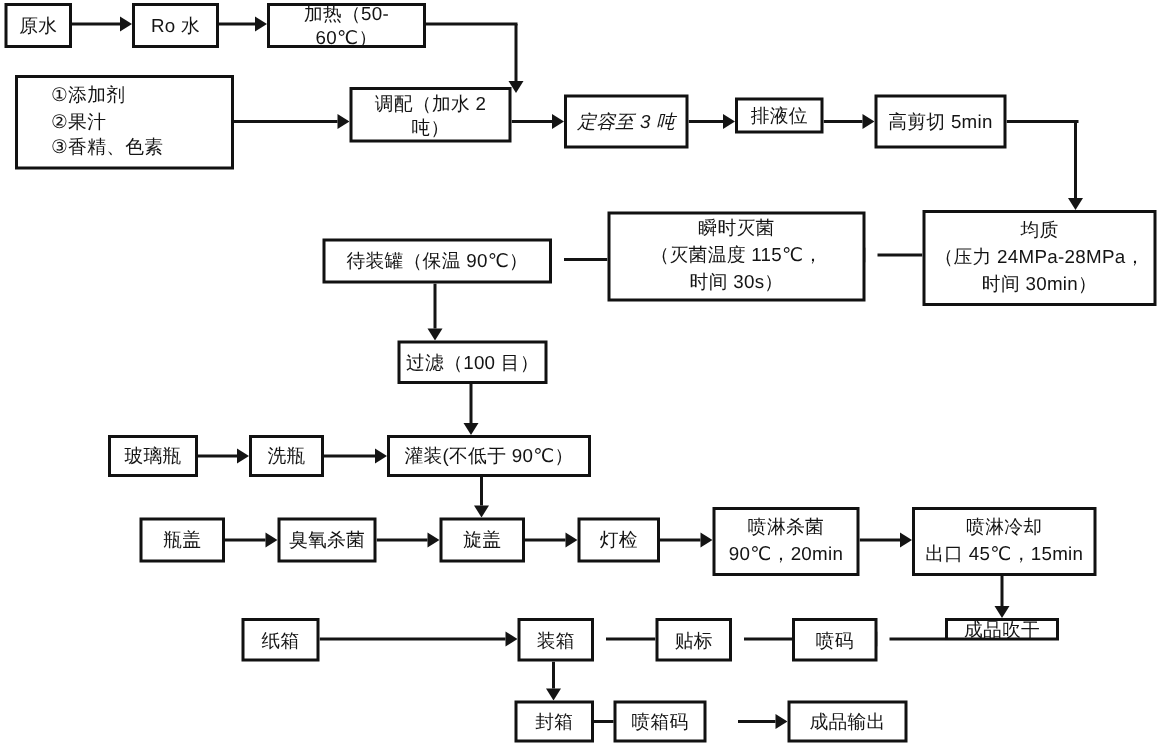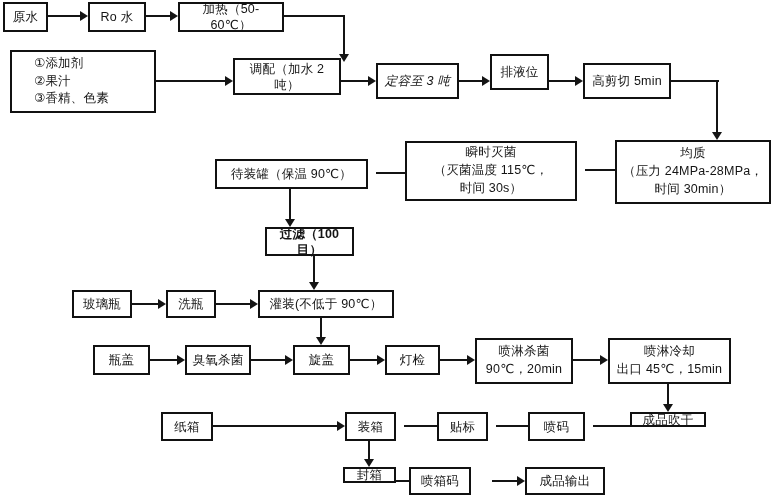--- a/index.html
+++ b/index.html
@@ -195,43 +195,43 @@
     </div>
   <div id="node-layer">
       <div class="node" style="left: 3px; top: 2px; width: 45px; height: 30px;">原水</div>
       <div class="node" style="left: 88px; top: 2px; width: 58px; height: 30px;">Ro 水</div>
       <div class="node" style="left: 178px; top: 2px; width: 106px; height: 30px;">加热（50-60℃）</div>
       <div class="node multiline left-align" style="left: 10px; top: 50px; width: 146px; height: 63px;">①添加剂
 ②果汁
 ③香精、色素</div>
       <div class="node" style="left: 233px; top: 58px; width: 108px; height: 37px;">调配（加水 2 吨）</div>
       <div class="node" style="left: 376px; top: 63px; width: 83px; height: 36px; font-style: italic;">定容至 3 吨</div>
-      <div class="node" style="left: 490px; top: 54px; width: 59px; height: 36px;">排液位</div>
+      <div class="node" style="left: 490px; top: 65px; width: 59px; height: 24px;">排液位</div>
       <div class="node" style="left: 583px; top: 63px; width: 88px; height: 36px;">高剪切 5min</div>
       <div class="node multiline" style="left: 615px; top: 140px; width: 156px; height: 64px;">均质
 （压力 24MPa-28MPa，
 时间 30min）</div>
       <div class="node multiline" style="left: 405px; top: 141px; width: 172px; height: 60px;">瞬时灭菌
 （灭菌温度 115℃，
 时间 30s）</div>
       <div class="node" style="left: 215px; top: 159px; width: 153px; height: 30px;">待装罐（保温 90℃）</div>
-      <div class="node" style="left: 265px; top: 227px; width: 89px; height: 29px; font-weight: bold;">过滤（100 目）</div>
+      <div class="node" style="left: 265px; top: 227px; width: 100px; height: 29px;">过滤（100 目）</div>
       <div class="node" style="left: 72px; top: 290px; width: 60px; height: 28px;">玻璃瓶</div>
       <div class="node" style="left: 166px; top: 290px; width: 50px; height: 28px;">洗瓶</div>
       <div class="node" style="left: 258px; top: 290px; width: 136px; height: 28px;">灌装(不低于 90℃）</div>
       <div class="node" style="left: 93px; top: 345px; width: 57px; height: 30px;">瓶盖</div>
       <div class="node" style="left: 185px; top: 345px; width: 66px; height: 30px;">臭氧杀菌</div>
       <div class="node" style="left: 293px; top: 345px; width: 57px; height: 30px;">旋盖</div>
       <div class="node" style="left: 385px; top: 345px; width: 55px; height: 30px;">灯检</div>
       <div class="node multiline" style="left: 475px; top: 338px; width: 98px; height: 46px;">喷淋杀菌
 90℃，20min</div>
       <div class="node multiline" style="left: 608px; top: 338px; width: 123px; height: 46px;">喷淋冷却
 出口 45℃，15min</div>
       <div class="node" style="left: 161px; top: 412px; width: 52px; height: 29px;">纸箱</div>
       <div class="node" style="left: 345px; top: 412px; width: 51px; height: 29px;">装箱</div>
       <div class="node" style="left: 437px; top: 412px; width: 51px; height: 29px;">贴标</div>
       <div class="node" style="left: 528px; top: 412px; width: 57px; height: 29px;">喷码</div>
       <div class="node" style="left: 630px; top: 412px; width: 76px; height: 15px;">成品吹干</div>
-      <div class="node" style="left: 343px; top: 467px; width: 53px; height: 16px;">封箱</div>
+      <div class="node" style="left: 343px; top: 467px; width: 53px; height: 28px;">封箱</div>
       <div class="node" style="left: 409px; top: 467px; width: 62px; height: 28px;">喷箱码</div>
       <div class="node" style="left: 525px; top: 467px; width: 80px; height: 28px;">成品输出</div>
     </div>
 </div>
 
 </body></html>

